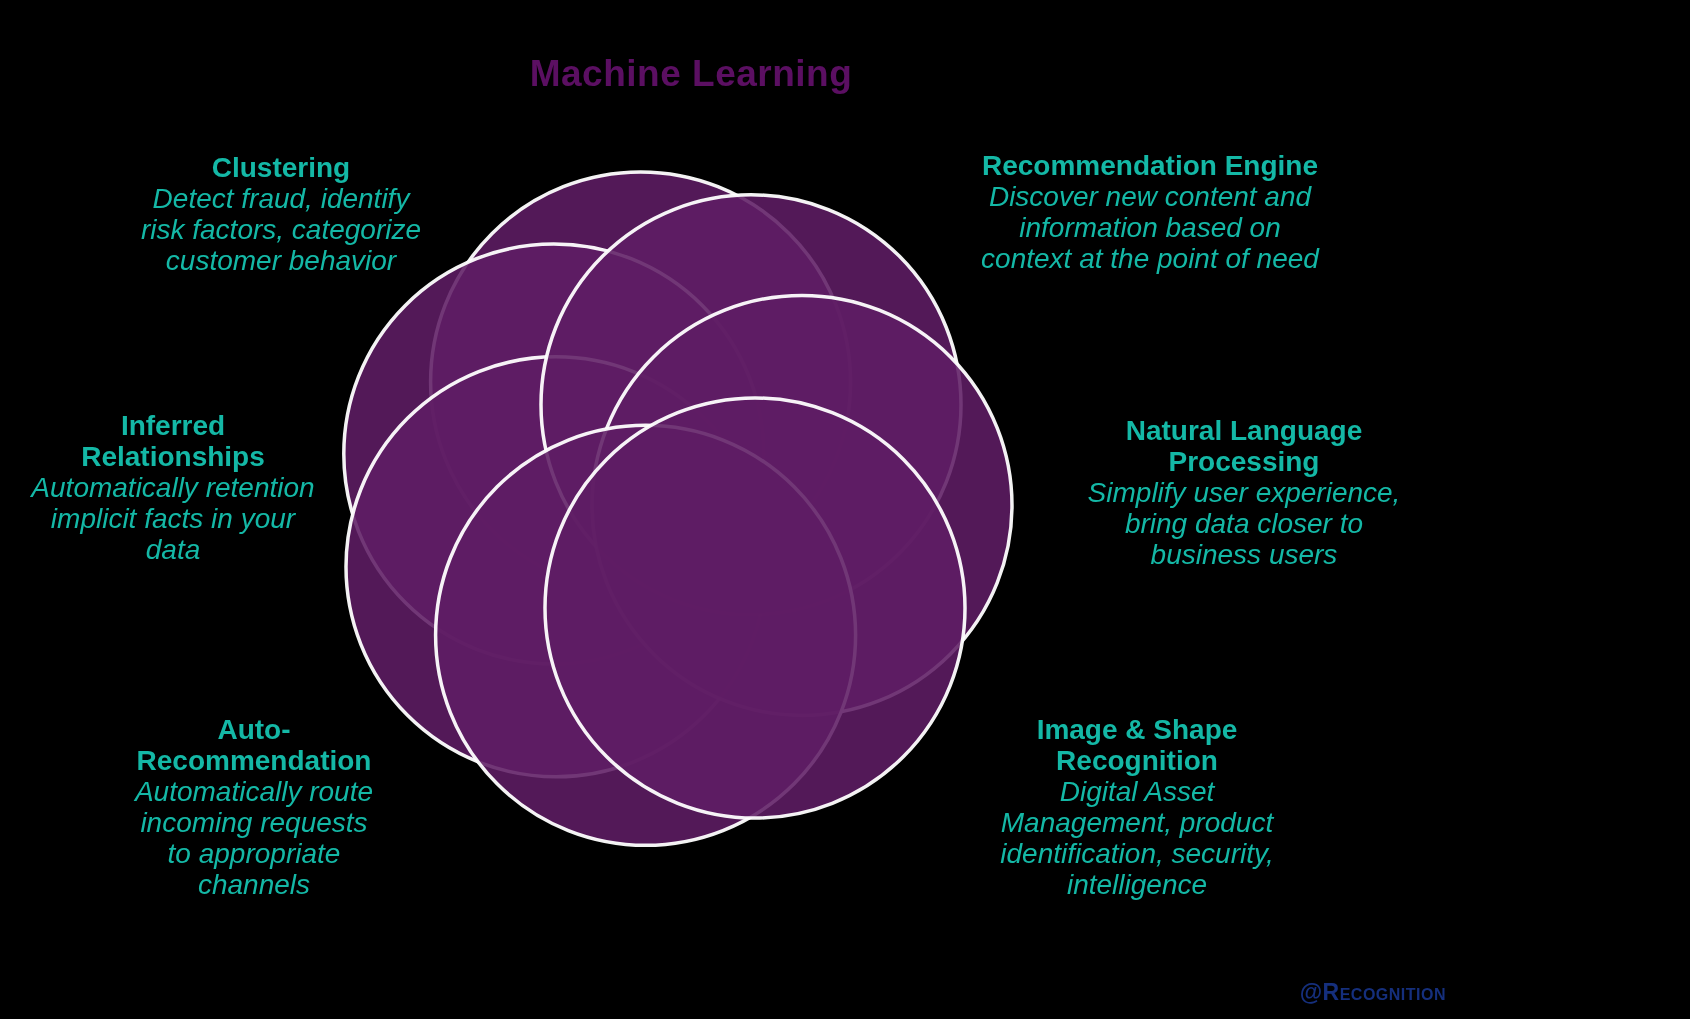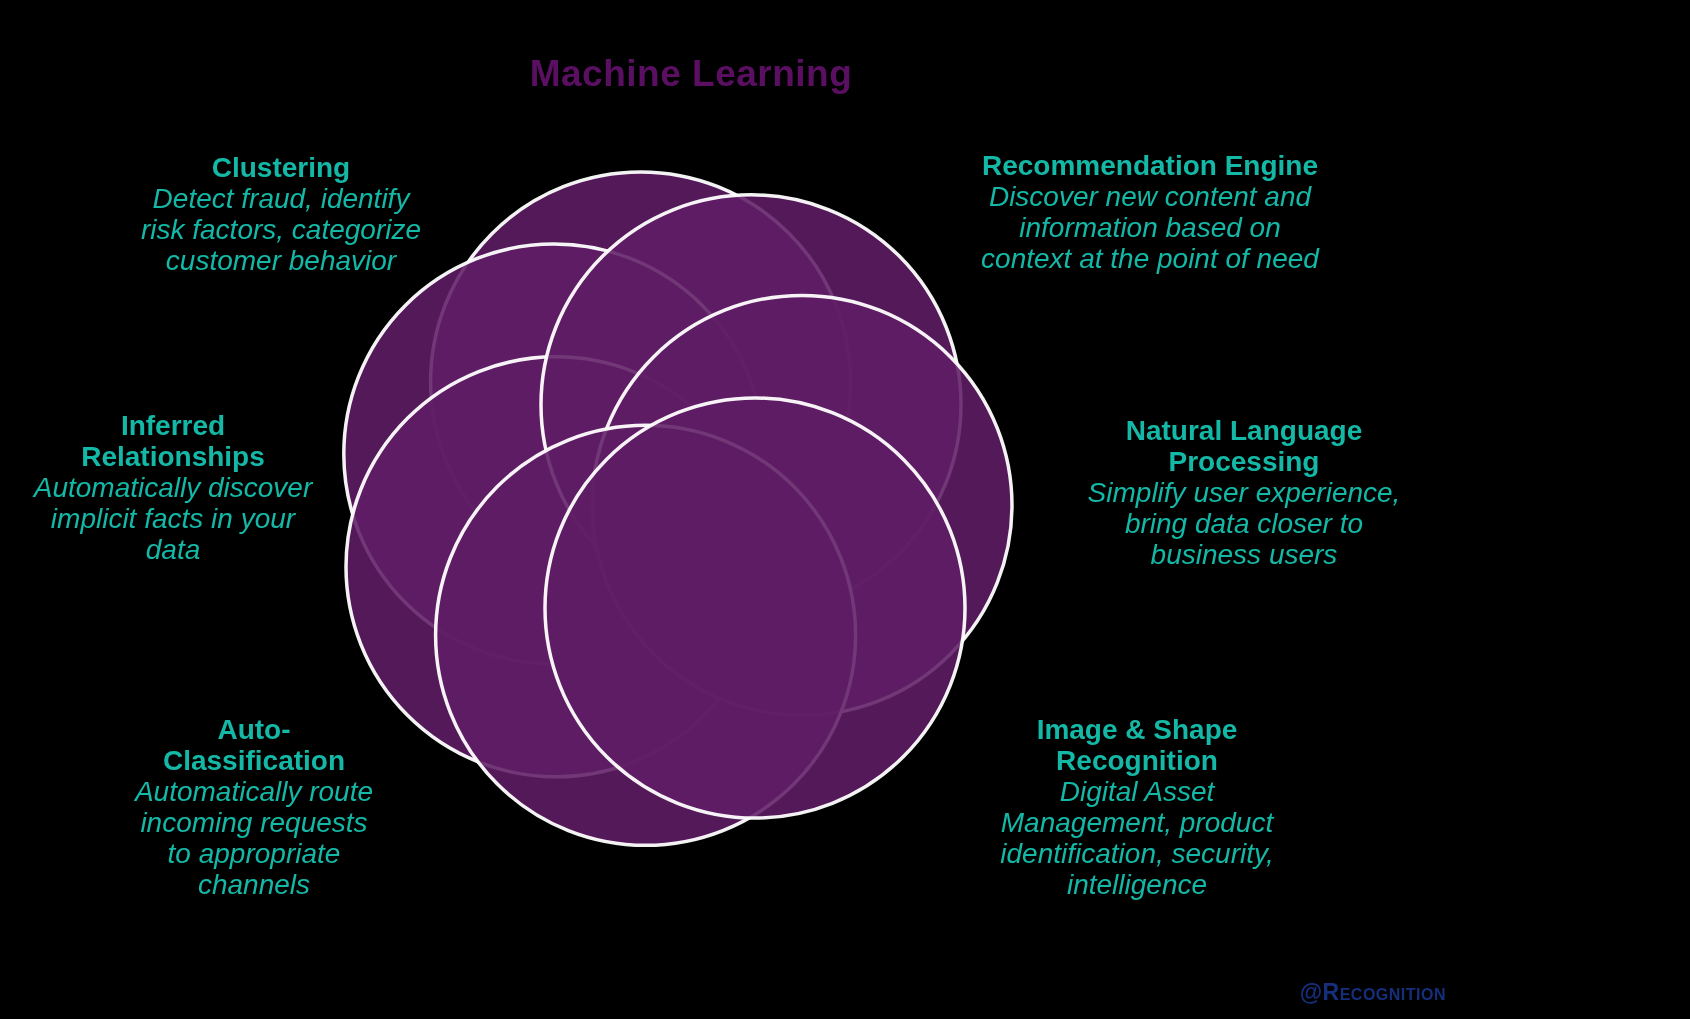--- a/index.html
+++ b/index.html
@@ -77,36 +77,36 @@
   <div class="label pos-recommendation">
     <div class="heading">Recommendation Engine</div>
     <div class="desc">Discover new content and
 information based on
 context at the point of need</div>
   </div>
 
   <div class="label pos-inferred">
     <div class="heading">Inferred
 Relationships</div>
-    <div class="desc">Automatically discover
+    <div class="desc">Automatically retention
 implicit facts in your
 data</div>
   </div>
 
   <div class="label pos-nlp">
     <div class="heading">Natural Language
 Processing</div>
     <div class="desc">Simplify user experience,
 bring data closer to
 business users</div>
   </div>
 
   <div class="label pos-autoclass">
     <div class="heading">Auto-
-Classification</div>
+Recommendation</div>
     <div class="desc">Automatically route
 incoming requests
 to appropriate
 channels</div>
   </div>
 
   <div class="label pos-imageshape">
     <div class="heading">Image &amp; Shape
 Recognition</div>
     <div class="desc">Digital Asset

